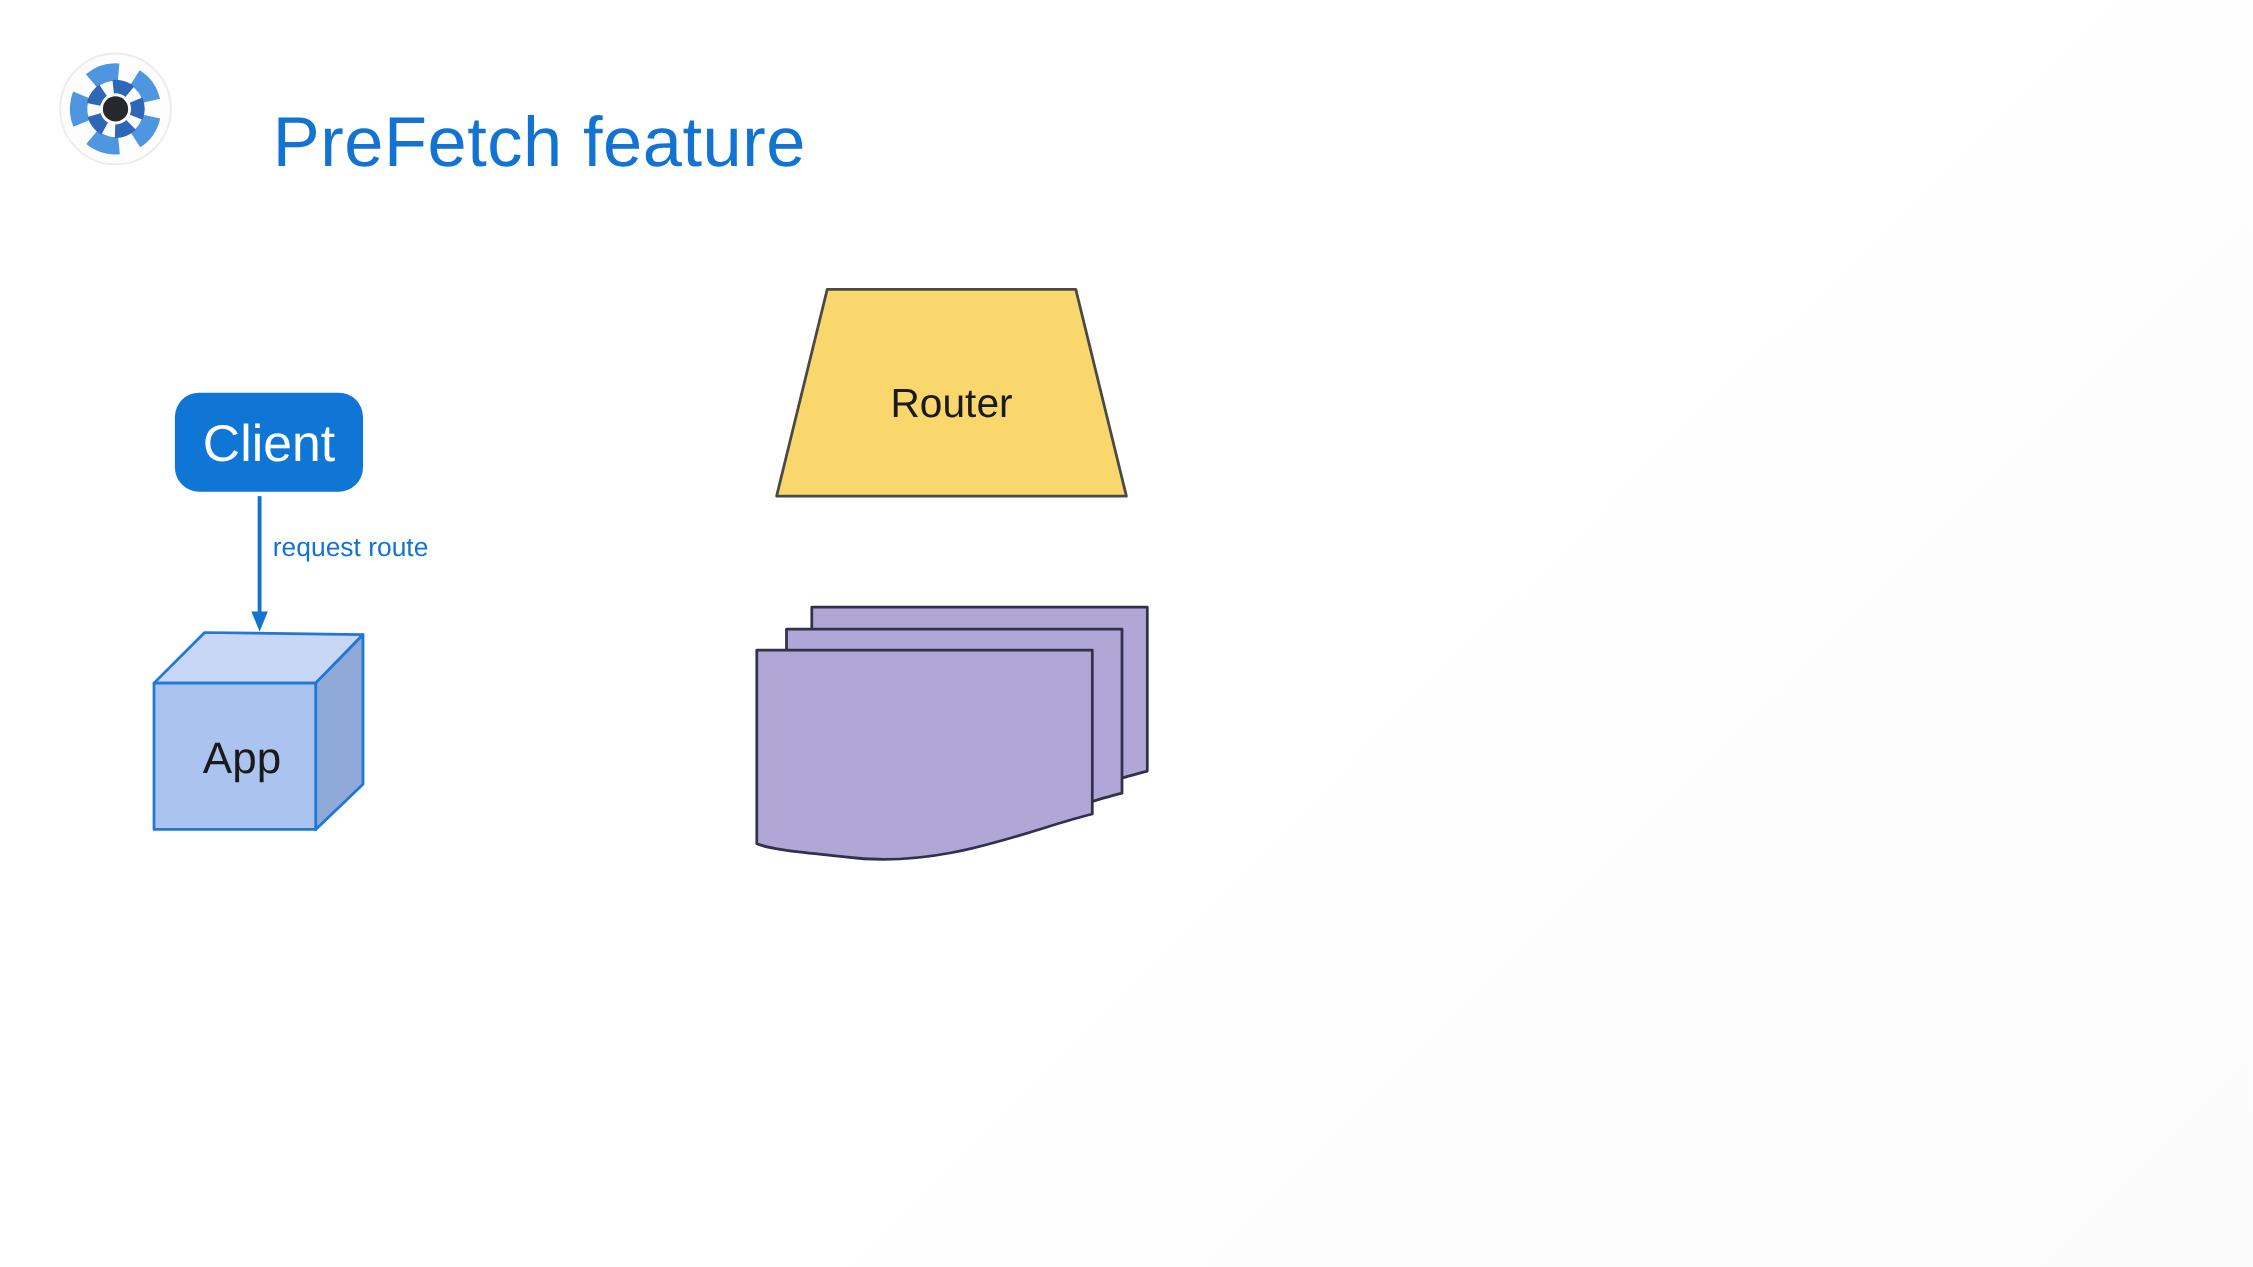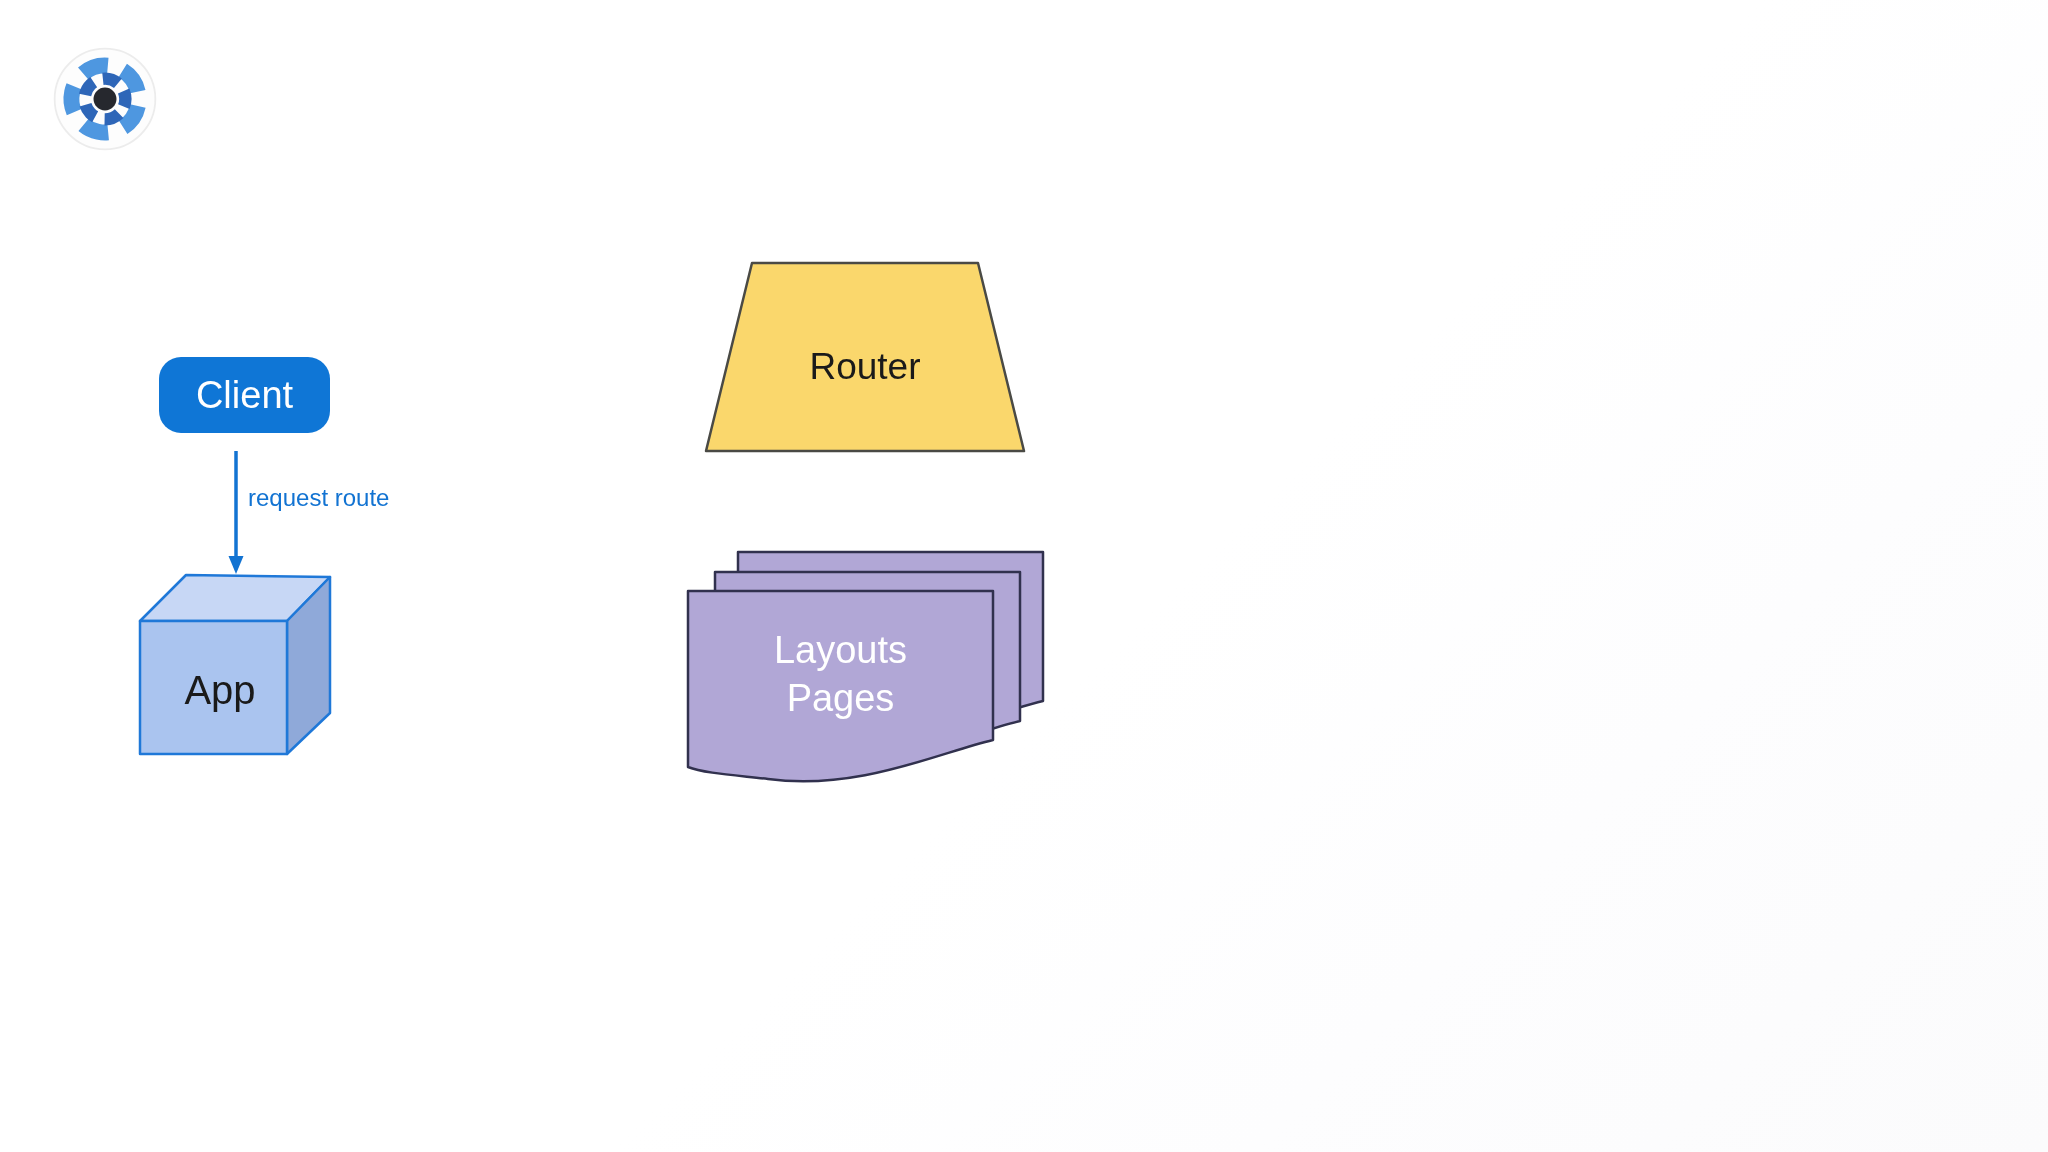--- a/index.html
+++ b/index.html
@@ -24,24 +24,24 @@
   
   .logo{position:absolute;left:52px;top:46px;width:106px;height:106px;}
   .title{
     position:absolute;left:248px;top:92px;
     font-size:64px;font-weight:400;letter-spacing:.5px;
     color:var(--accent);white-space:nowrap;
   }
 
   
   .client{
-    position:absolute;left:159px;top:357px;width:171px;height:76px;
+    position:absolute;left:159px;top:357px;width:171px;height:90px;
     background:var(--client-fill);border-radius:22px;
     display:flex;align-items:center;justify-content:center;
-    color:var(--client-text);font-size:38px;
+    color:var(--client-text);font-size:47px;
   }
 
   
   .arrow-svg{position:absolute;left:228px;top:451px;width:16px;height:124px;overflow:visible;}
   .arrow-label{
     position:absolute;left:248px;top:484px;
     color:var(--accent);font-size:24px;white-space:nowrap;
   }
 
   
@@ -74,20 +74,21 @@
     <circle cx="60" cy="60" r="57" fill="#fdfdfd" stroke="#ececec" stroke-width="2"></circle>
     <g style="stroke:var(--logo-light)" fill="none" stroke-linecap="butt">
       <circle cx="60" cy="60" r="38" stroke-width="18" stroke-dasharray="30 18" transform="rotate(12 60 60)"></circle>
     </g>
     <g style="stroke:var(--logo-dark)" fill="none">
       <circle cx="60" cy="60" r="23" stroke-width="14" stroke-dasharray="18 11" transform="rotate(46 60 60)"></circle>
     </g>
     <circle cx="60" cy="60" r="13" style="fill:var(--logo-center)"></circle>
   </svg>
 
+  <div class="title">PreFetch feature</div>
 
   <div class="client">
     <span>Client</span>
   </div>
 
   <svg class="arrow-svg" viewBox="0 0 16 124" aria-hidden="true">
     <line x1="8" y1="0" x2="8" y2="107" style="stroke:var(--accent)" stroke-width="3.5"></line>
     <polygon points="0.5,105 15.5,105 8,123" style="fill:var(--accent)"></polygon>
   </svg>
   <div class="arrow-label">request route</div>
@@ -104,18 +105,14 @@
   </svg>
   <div class="router-label">Router</div>
 
   <svg class="docs-svg" viewBox="0 0 360 245" aria-hidden="true">
     <g style="fill:var(--doc-fill);stroke:var(--doc-stroke)" stroke-width="2.5" stroke-linejoin="round">
       <path transform="translate(50,4)" d="M0 0 H305 V149 C250 162 170 200 80 188 C45 184 15 182 0 176 Z"></path>
       <path transform="translate(27,24)" d="M0 0 H305 V149 C250 162 170 200 80 188 C45 184 15 182 0 176 Z"></path>
       <path transform="translate(0,43)" d="M0 0 H305 V149 C250 162 170 200 80 188 C45 184 15 182 0 176 Z"></path>
     </g>
   </svg>
-  <div class="docs-label">
-    <div>Layouts</div>
-    <div>Pages</div>
-  </div>
 
 </div>
 
 </body></html>

